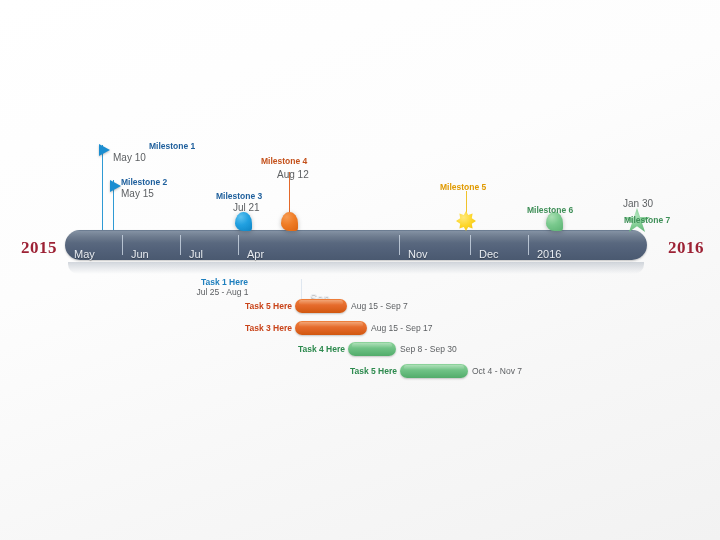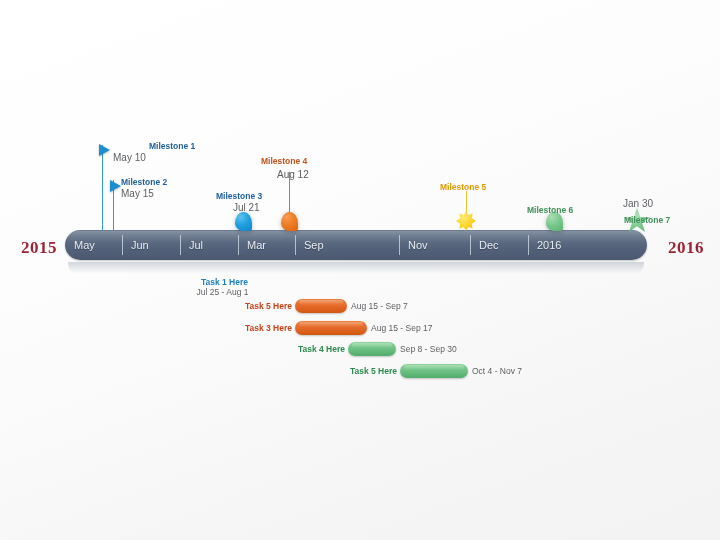--- a/index.html
+++ b/index.html
@@ -28,21 +28,21 @@
   }
   #band .gloss{
     position:absolute;left:2px;right:2px;top:1px;height:12px;border-radius:13px 13px 8px 8px;
     background:linear-gradient(180deg,rgba(255,255,255,.17),rgba(255,255,255,0));
     pointer-events:none;
   }
   .month{
     position:absolute;top:0;height:30px;
     box-sizing:border-box;
     color:#e8ecf2;font-size:11px;
-    display:flex;align-items:center;
+    display:flex;align-items:flex-end;
     padding-left:9px;
     text-shadow:0 1px 1px rgba(0,0,0,.35);
   }
   .month .sep{
     position:absolute;left:0;top:5px;width:1px;height:20px;
     background:rgba(214,224,236,.75);
   }
 
   
   #reflect{
@@ -136,23 +136,23 @@
     <div class="month" style="left:57px;width:58px;">
         <span class="sep"></span>
         <span>Jun</span>
       </div>
     <div class="month" style="left:115px;width:58px;">
         <span class="sep"></span>
         <span>Jul</span>
       </div>
     <div class="month" style="left:173px;width:57px;">
         <span class="sep"></span>
-        <span>Mar</span>
-      </div>
-    <div class="month" style="left:230px;width:60px;">
+        <span>Apr</span>
+      </div>
+    <div class="month" style="left:236px;width:60px;margin-top:44px;">
         <span class="sep"></span>
         <span>Sep</span>
       </div>
     <div class="month" style="left:334px;width:57px;">
         <span class="sep"></span>
         <span>Nov</span>
       </div>
     <div class="month" style="left:405px;width:58px;">
         <span class="sep"></span>
         <span>Dec</span>

